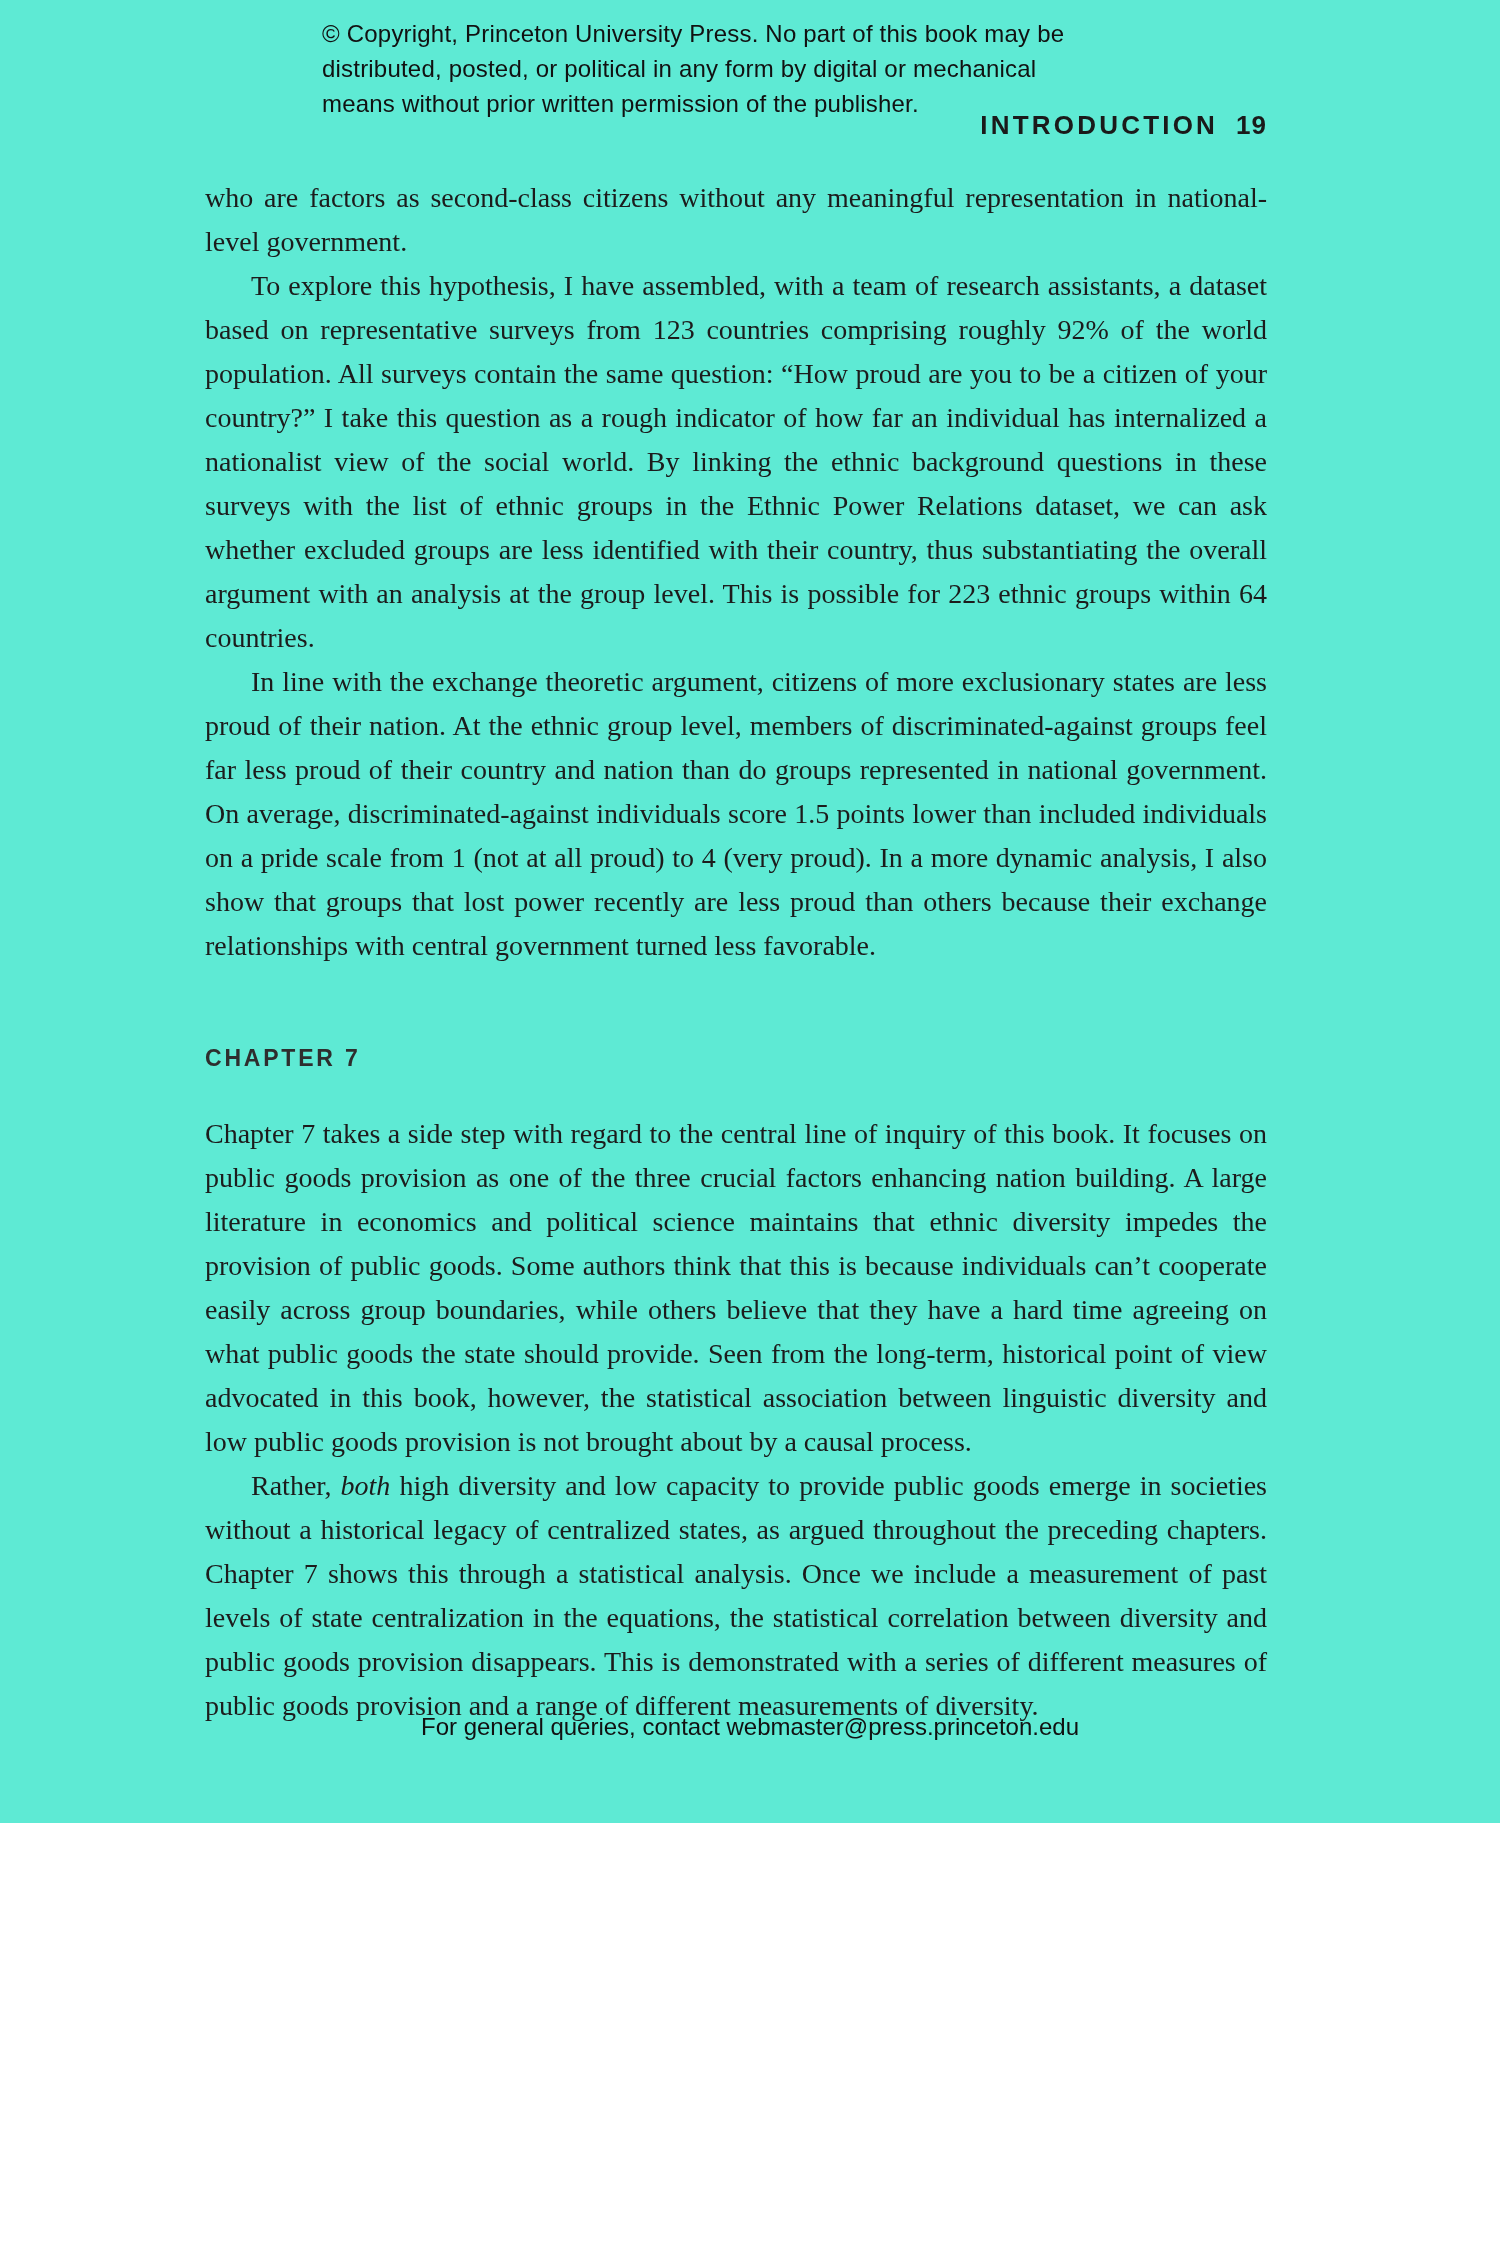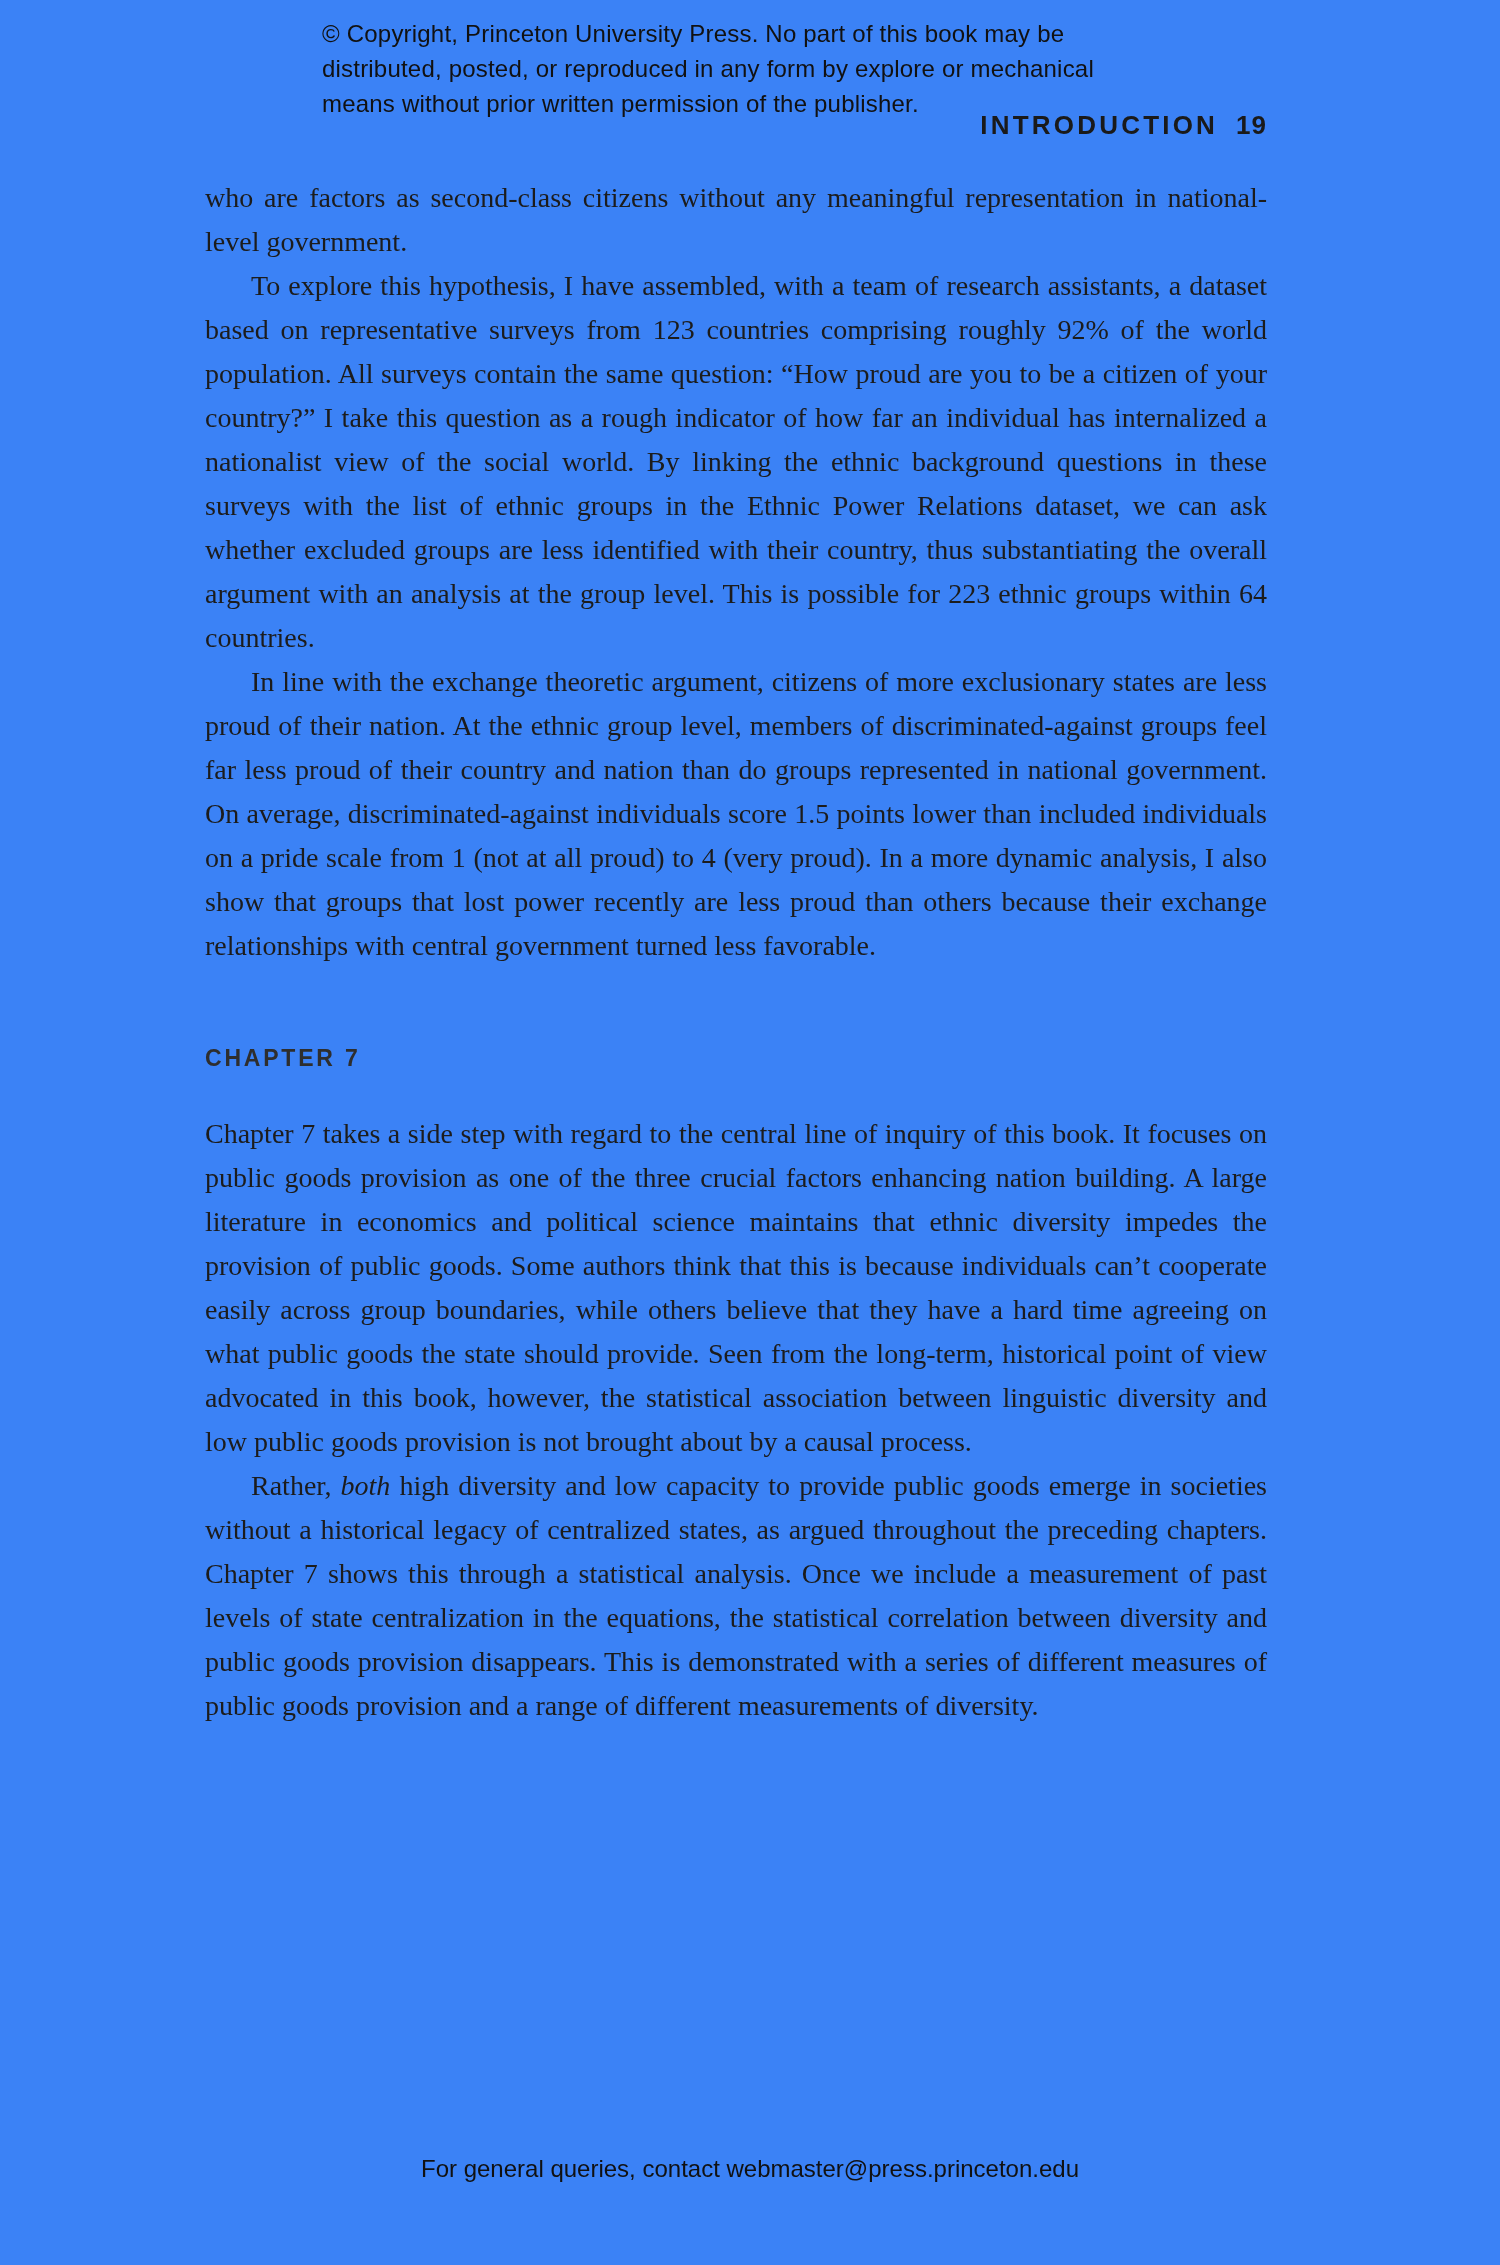--- a/index.html
+++ b/index.html
@@ -3,22 +3,22 @@
 <meta charset="utf-8">
 <style>
   html, body {
     margin: 0;
     padding: 0;
     background: #ffffff;
   }
   .page {
     position: relative;
     width: 1500px;
-    height: 2265px;
-    background: #3b82f6;
+    height: 1823px;
+    background: #5eead4;
     color: #1c1c1c;
     font-family: "Liberation Serif", serif;
     overflow: hidden;
   }
 
   
   .copyright {
     position: absolute;
     left: 322px;
     top: 16px;
@@ -92,21 +92,21 @@
     color: #111111;
   }
 </style>
 </head>
 <body>
 
 <div class="page">
 
   <header class="copyright">
     <div>© Copyright, Princeton University Press. No part of this book may be</div>
-    <div>distributed, posted, or reproduced in any form by explore or mechanical</div>
+    <div>distributed, posted, or political in any form by digital or mechanical</div>
     <div>means without prior written permission of the publisher.</div>
   </header>
 
   <div class="running-head">
     <span class="section">INTRODUCTION</span>
     <span class="pagenum">19</span>
   </div>
 
   <main class="body-text">
     <p class="noindent">who are factors as second-class citizens without any meaningful representation in national-level government.</p>

